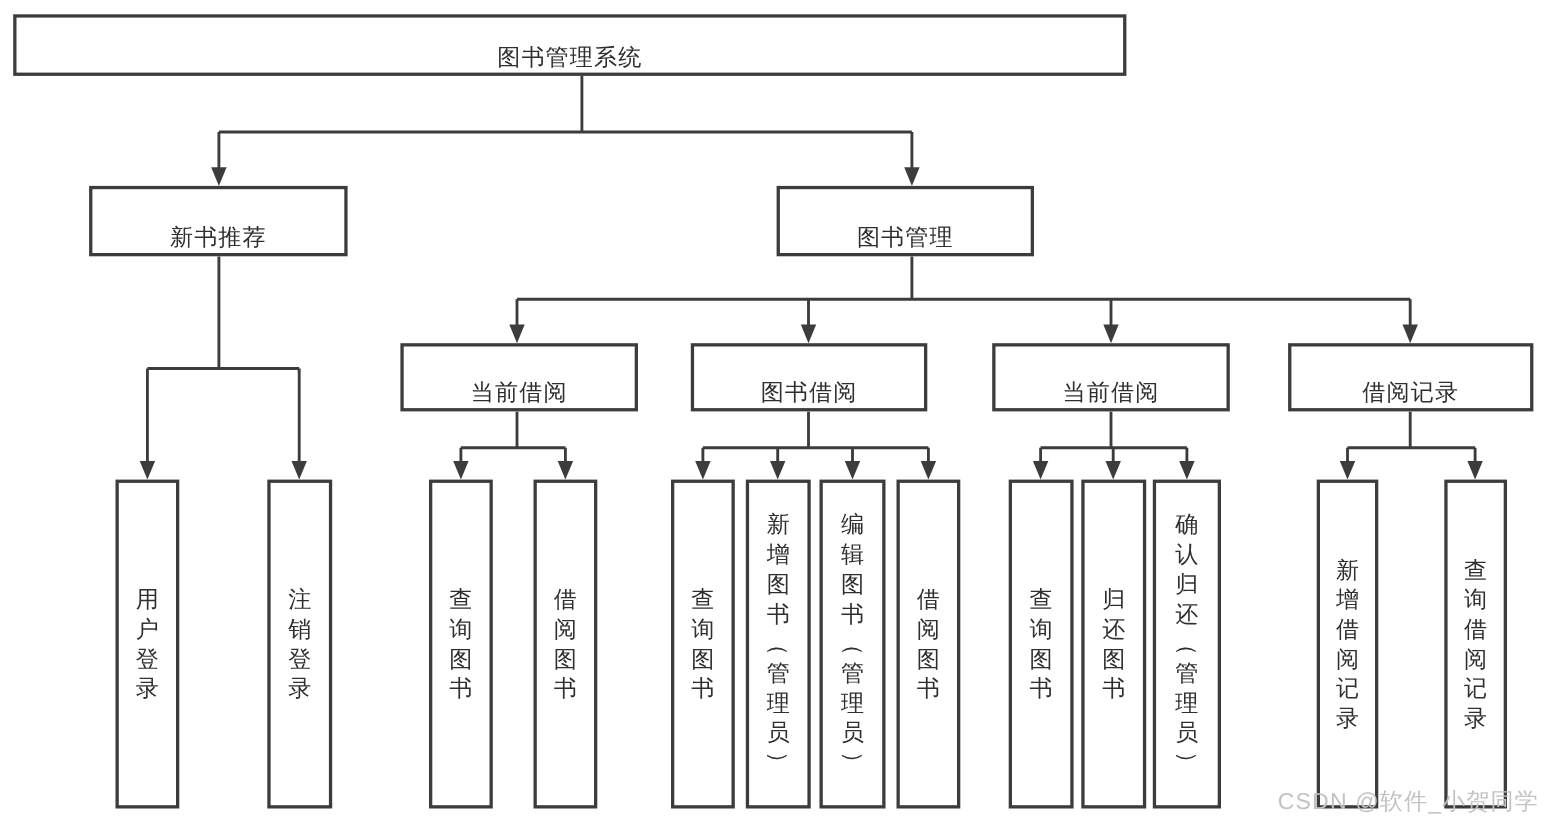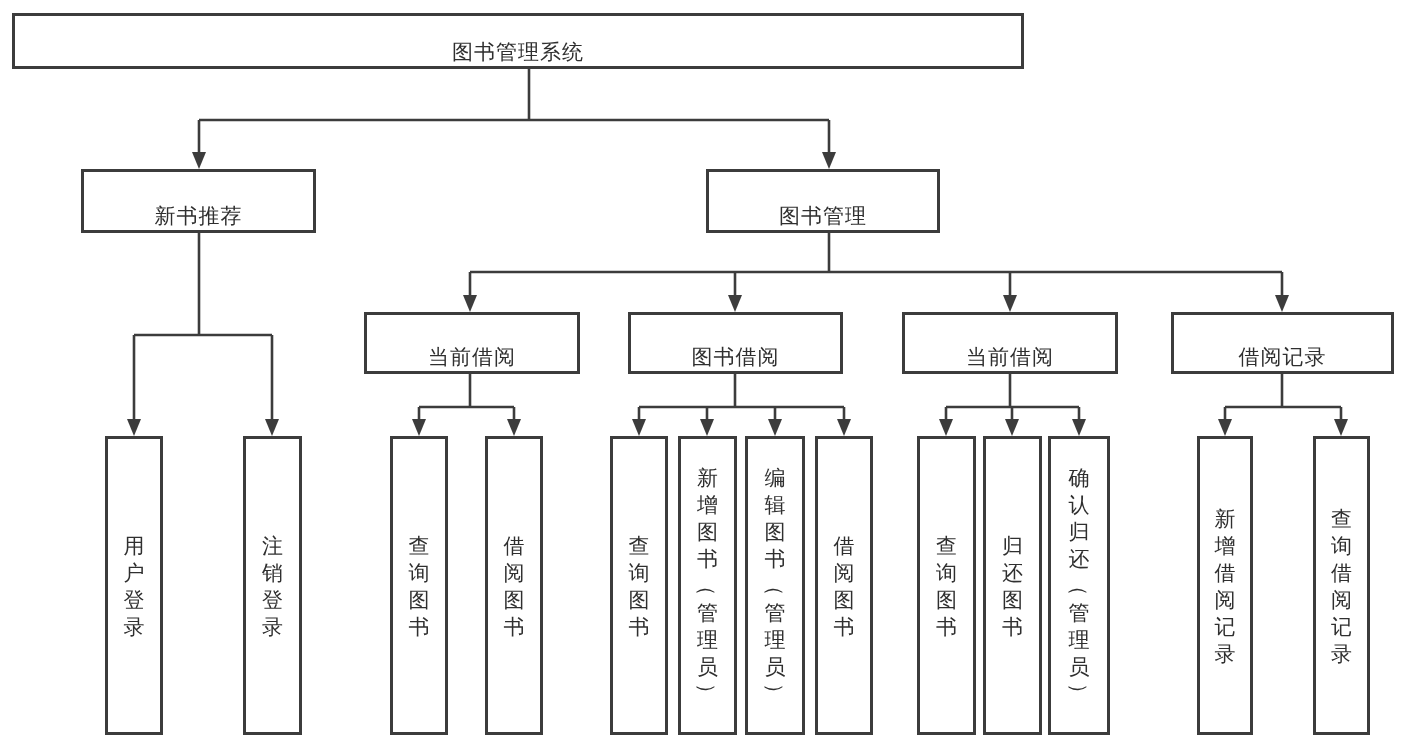--- a/index.html
+++ b/index.html
@@ -276,14 +276,15 @@
     <span class="vtext">
         <span>查</span>
         <span>询</span>
         <span>借</span>
         <span>阅</span>
         <span>记</span>
         <span>录</span>
       </span>
   </div>
 
+  <div class="watermark">CSDN @软件_小贺同学</div>
 
 </div>
 
 </body></html>

